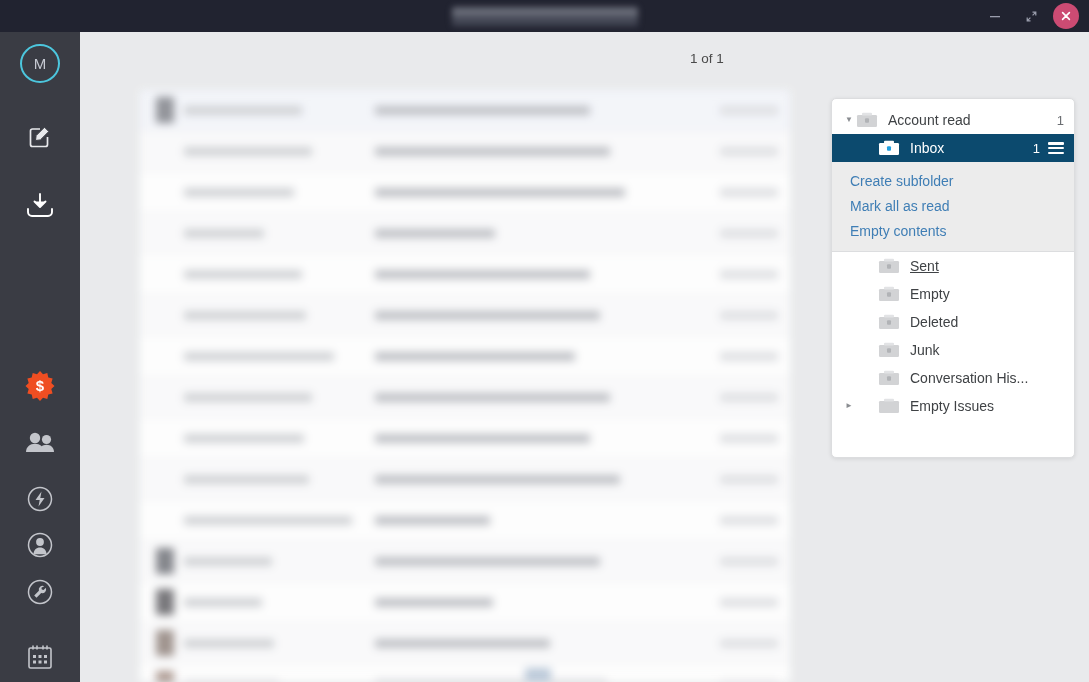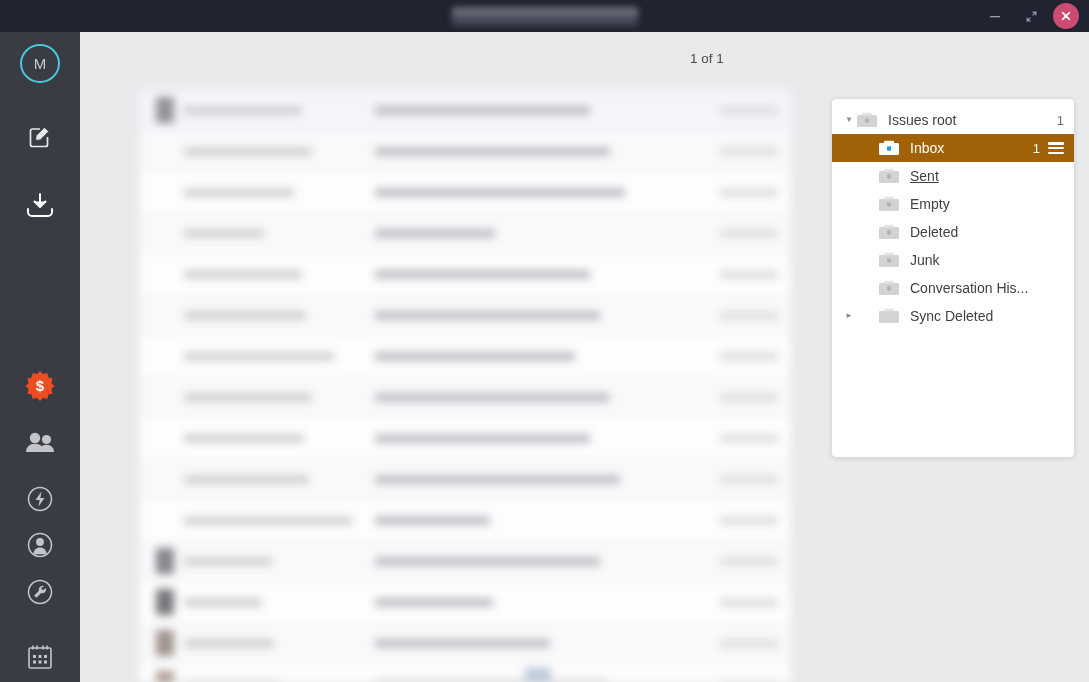--- a/index.html
+++ b/index.html
@@ -165,21 +165,21 @@
     width: 22px; height: 16px; flex: 0 0 22px;
     margin-right: 10px;
     position: relative;
   }
   .f-icon svg { display: block; }
   .f-label { flex: 1 1 auto; white-space: nowrap; }
   .f-count { color: #6b6e72; font-size: 13px; }
 
   .f-root { margin-top: 7px; }
   .f-sel {
-    background: #a16207; color: #ffffff;
+    background: #0c4a6e; color: #ffffff;
     height: 28px;
   }
   .f-sel .f-count { color: #ffffff; }
   .f-sel .f-label { color: #ffffff; }
   .hamburger {
     width: 16px; height: 12px; margin-left: 8px;
     display: flex; flex-direction: column; justify-content: space-between;
   }
   .hamburger i { display: block; height: 2.5px; background: #ffffff; border-radius: 1px; }
 
@@ -402,21 +402,21 @@
 
       <div class="f-row f-root">
         <span class="caret">▼</span>
         <span class="f-icon">
           <svg width="22" height="16" viewBox="0 0 22 16">
             <rect x="1" y="3" width="20" height="12" rx="1.3" fill="#d2d3d5"></rect>
             <rect x="6" y="0.8" width="10" height="2.6" rx="1" fill="#e2e3e5"></rect>
             <rect x="9" y="6.2" width="4" height="4.6" rx="1" fill="#b1b3b6"></rect>
           </svg>
         </span>
-        <span class="f-label">Issues root</span>
+        <span class="f-label">Account read</span>
         <span class="f-count">1</span>
       </div>
 
       <div class="f-row f-sel">
         <span class="caret"></span>
         <span class="f-icon">
           <svg width="22" height="16" viewBox="0 0 22 16">
             <rect x="1" y="3" width="20" height="12" rx="1.3" fill="#ffffff"></rect>
             <rect x="6" y="0.8" width="10" height="2.6" rx="1" fill="#ffffff"></rect>
             <rect x="9" y="6.2" width="4" height="4.6" rx="1" fill="#21a0e0"></rect>
@@ -424,20 +424,25 @@
         </span>
         <span class="f-label">Inbox</span>
         <span class="f-count">1</span>
         <span class="hamburger">
             <i></i>
             <i></i>
             <i></i>
           </span>
       </div>
 
+      <div class="ctx" id="ctx-menu">
+          <div class="ctx-item">Create subfolder</div>
+          <div class="ctx-item">Mark all as read</div>
+          <div class="ctx-item">Empty contents</div>
+        </div>
 
       <div id="folder-list">
           <div class="f-row" style="height: 28px; text-decoration: underline;">
             <span class="caret"></span>
             <span class="f-icon" style="margin-left: 22px;">
               <svg width="22" height="16" viewBox="0 0 22 16">
                 <rect x="1" y="3" width="20" height="12" rx="1.3" fill="#d2d3d5"></rect>
                 <rect x="6" y="0.8" width="10" height="2.6" rx="1" fill="#e2e3e5"></rect>
                 <rect x="9" y="6.2" width="4" height="4.6" rx="1" fill="#b1b3b6"></rect>
               </svg>
@@ -489,19 +494,19 @@
             <span class="f-label">Conversation His...</span>
           </div>
           <div class="f-row" style="height: 28px;">
             <span class="caret">►</span>
             <span class="f-icon" style="margin-left: 22px;">
               <svg width="22" height="16" viewBox="0 0 22 16">
                 <rect x="1" y="3" width="20" height="12" rx="1.3" fill="#d2d3d5"></rect>
                 <rect x="6" y="0.8" width="10" height="2.6" rx="1" fill="#e2e3e5"></rect>
               </svg>
             </span>
-            <span class="f-label">Sync Deleted</span>
+            <span class="f-label">Empty Issues</span>
           </div>
         </div>
     </div>
 
   </div>
 </div>
 
 </body></html>

